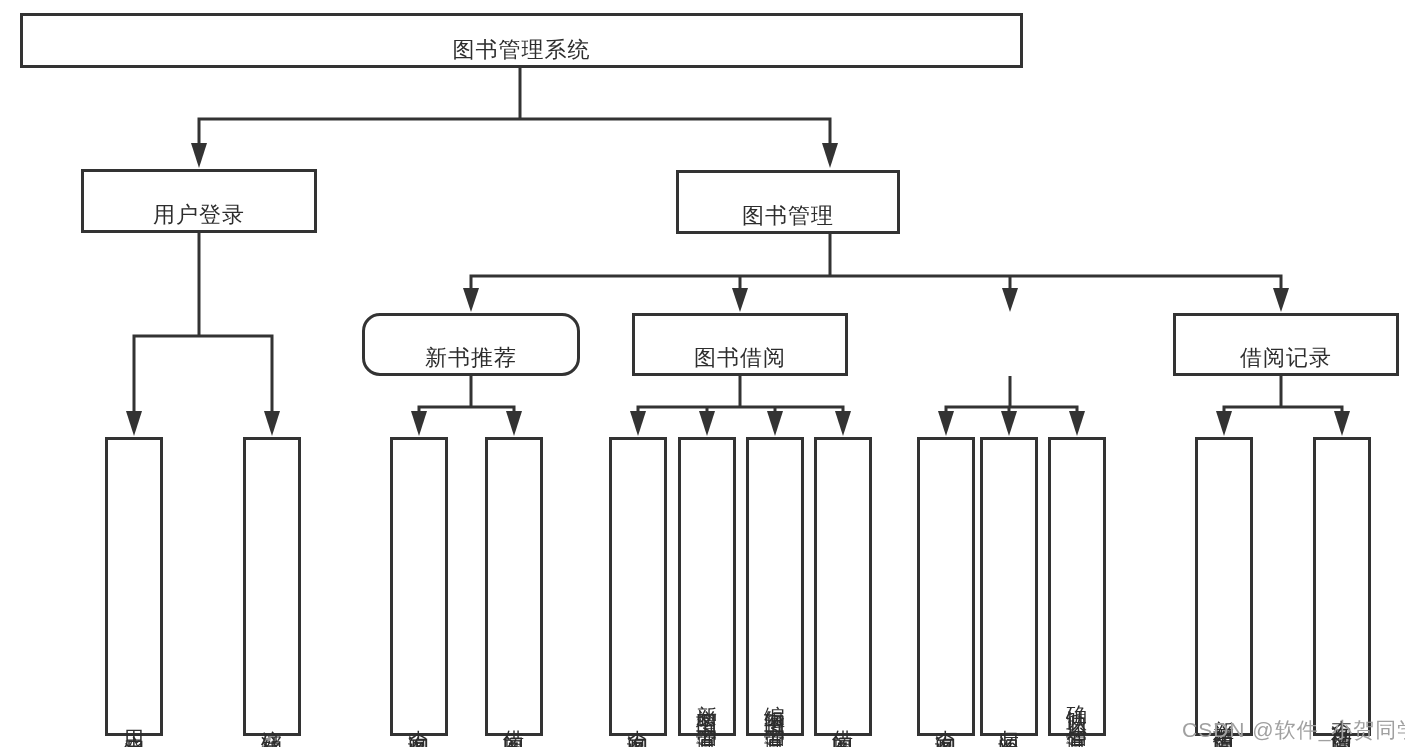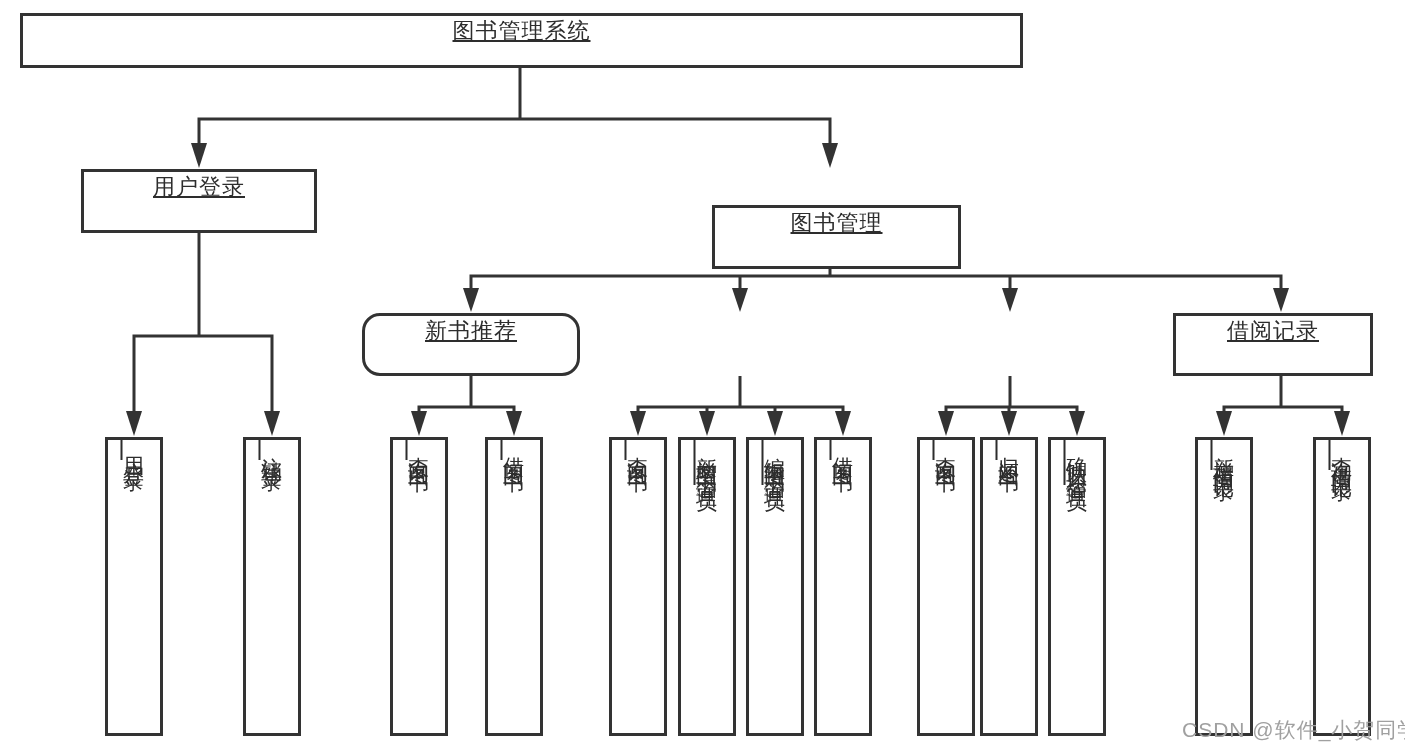--- a/index.html
+++ b/index.html
@@ -11,36 +11,35 @@
     color:#2d2d2d;
     overflow:hidden;
   }
   #connectors{position:absolute;left:0;top:0;width:1405px;height:747px;}
   .node{
     position:absolute;
     box-sizing:border-box;
     border:3px solid #333333;
     background:#ffffff;
     display:flex;
-    align-items:flex-start;
+    align-items:flex-end;
     justify-content:center;
     font-size:22px;
     letter-spacing:1px;
     color:#2d2d2d;
-    text-decoration:underline;
   }
   .root{left:20px;top:13px;width:1003px;height:55px;}
   .lvl2{height:64px;}
   .n-user{left:81px;top:169px;width:236px;}
-  .n-mgmt{left:712px;top:170px;width:249px;margin-top:35px;}
+  .n-mgmt{left:676px;top:170px;width:224px;}
   .lvl3{top:313px;height:63px;}
   .g0{left:362px;width:218px;border-radius:18px;}
   .g1{left:632px;width:216px;}
   .g2{left:903px;width:215px;}
-  .g3{left:1173px;width:200px;}
+  .g3{left:1173px;width:226px;}
   .vbox{
     top:437px;height:299px;width:58px;
   }
   .vbox span{
     writing-mode:vertical-rl;
     text-orientation:mixed;
     font-size:21px;
     letter-spacing:5px;
     line-height:1;
     white-space:nowrap;
@@ -126,20 +125,23 @@
   <div class="node lvl2 n-user">
     <span>用户登录</span>
   </div>
   <div class="node lvl2 n-mgmt">
     <span>图书管理</span>
   </div>
 
   <div class="node lvl3 g0">
     <span>新书推荐</span>
   </div>
+  <div class="node lvl3 g1">
+    <span>图书借阅</span>
+  </div>
   <div class="node lvl3 g3">
     <span>借阅记录</span>
   </div>
 
   <div class="node vbox" style="left:105px">
     <span>用户登录</span>
   </div>
   <div class="node vbox" style="left:243px">
     <span>注销登录</span>
   </div>

